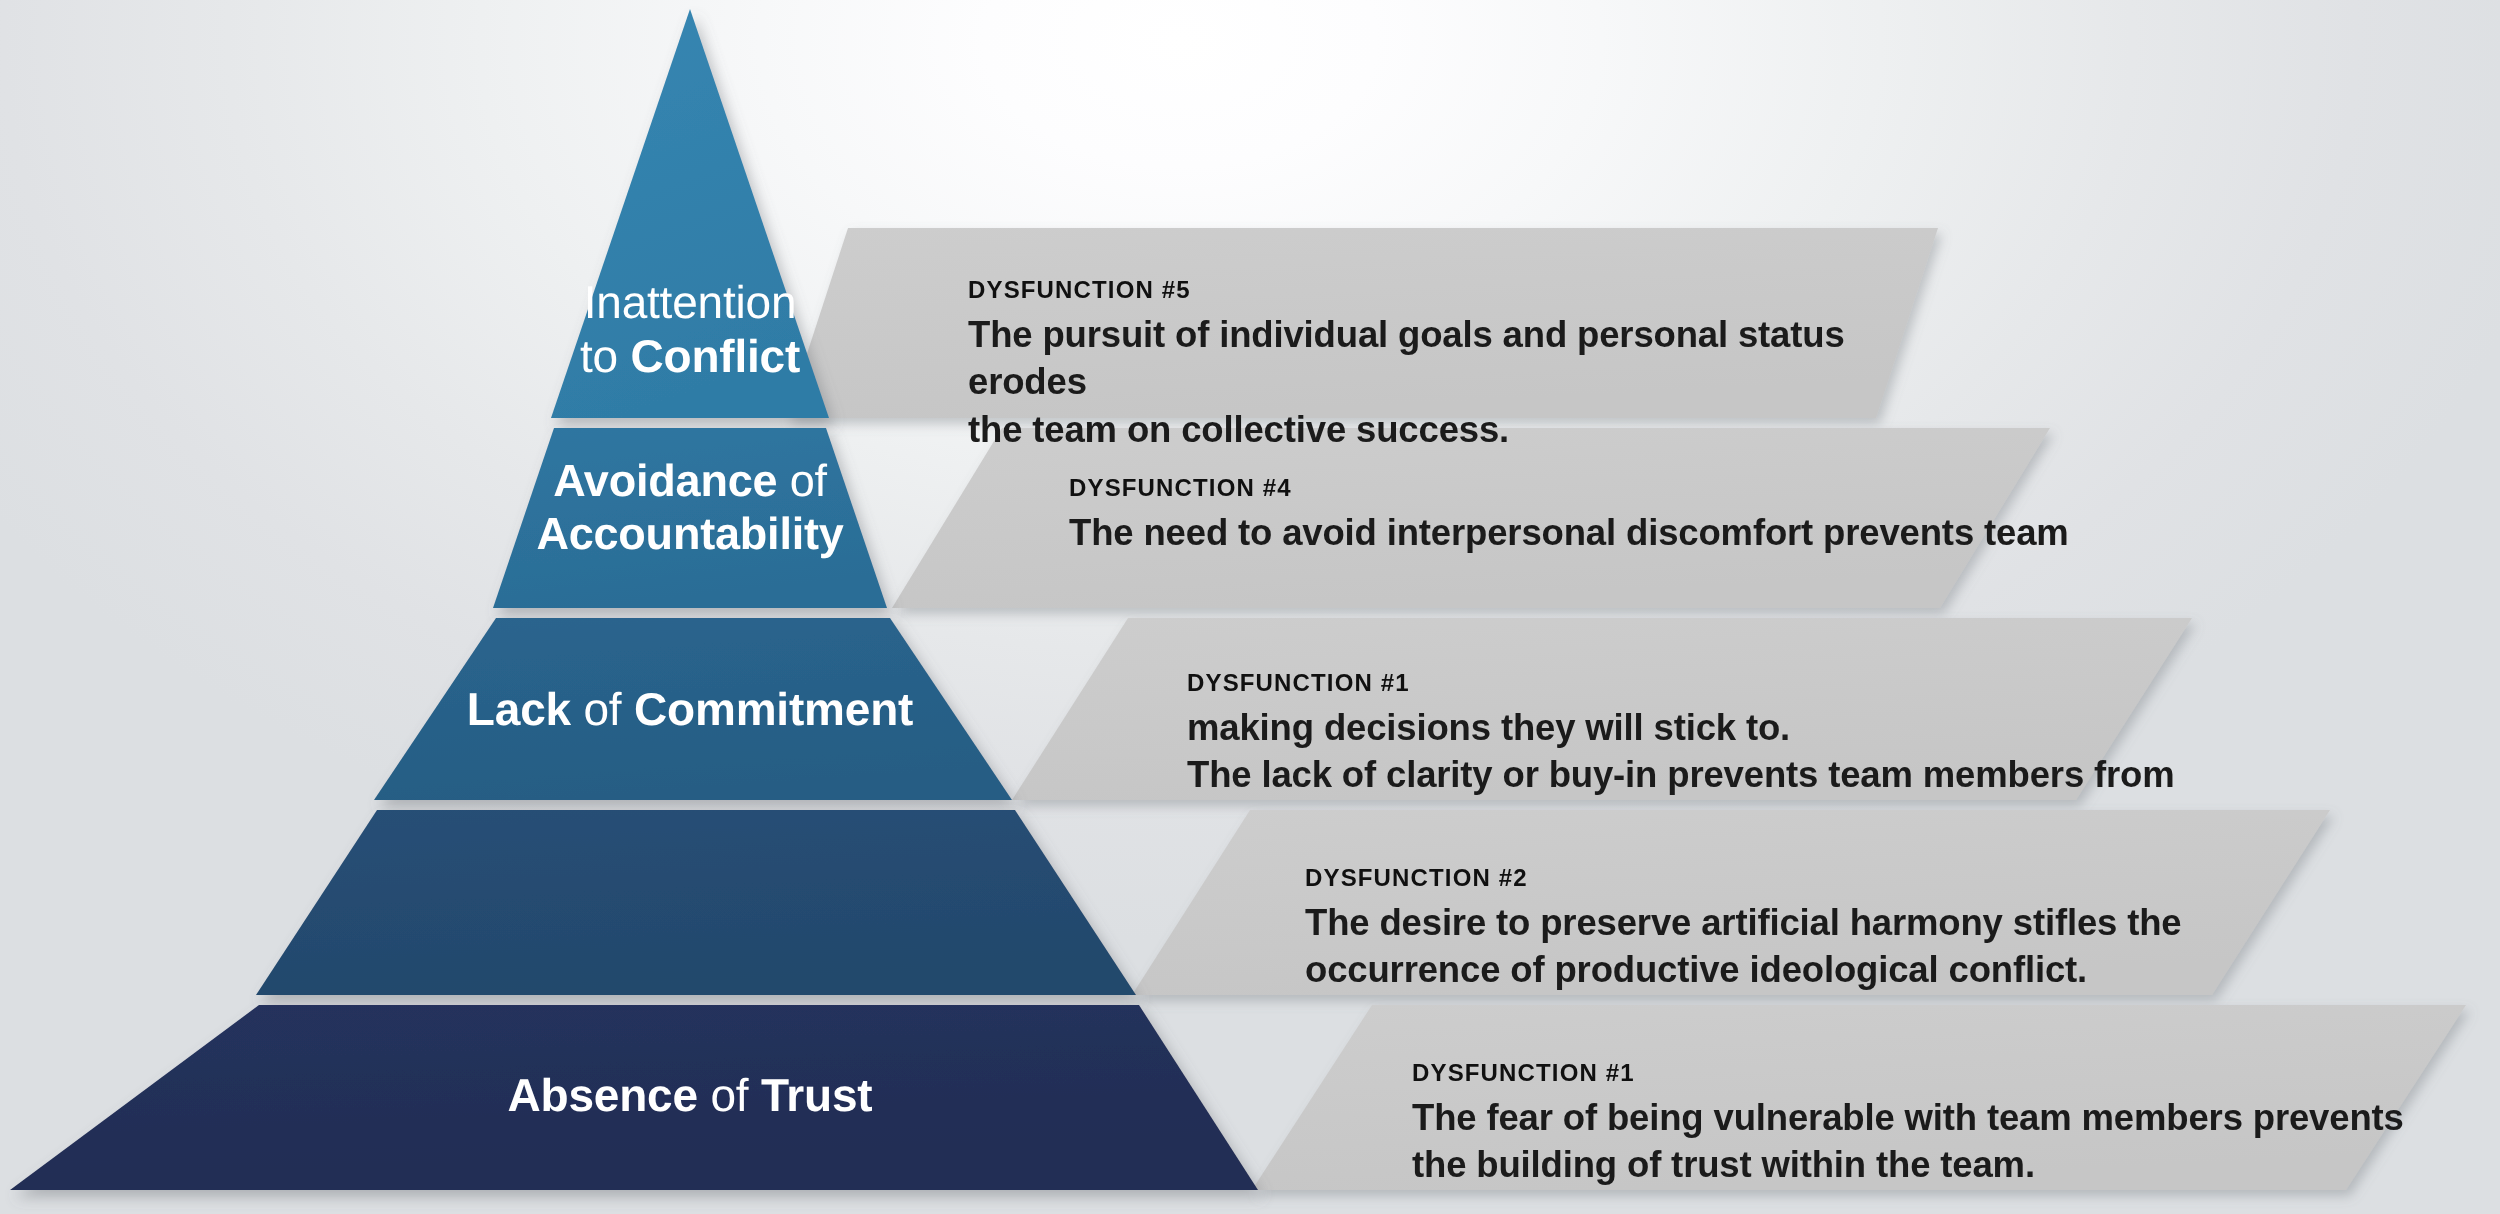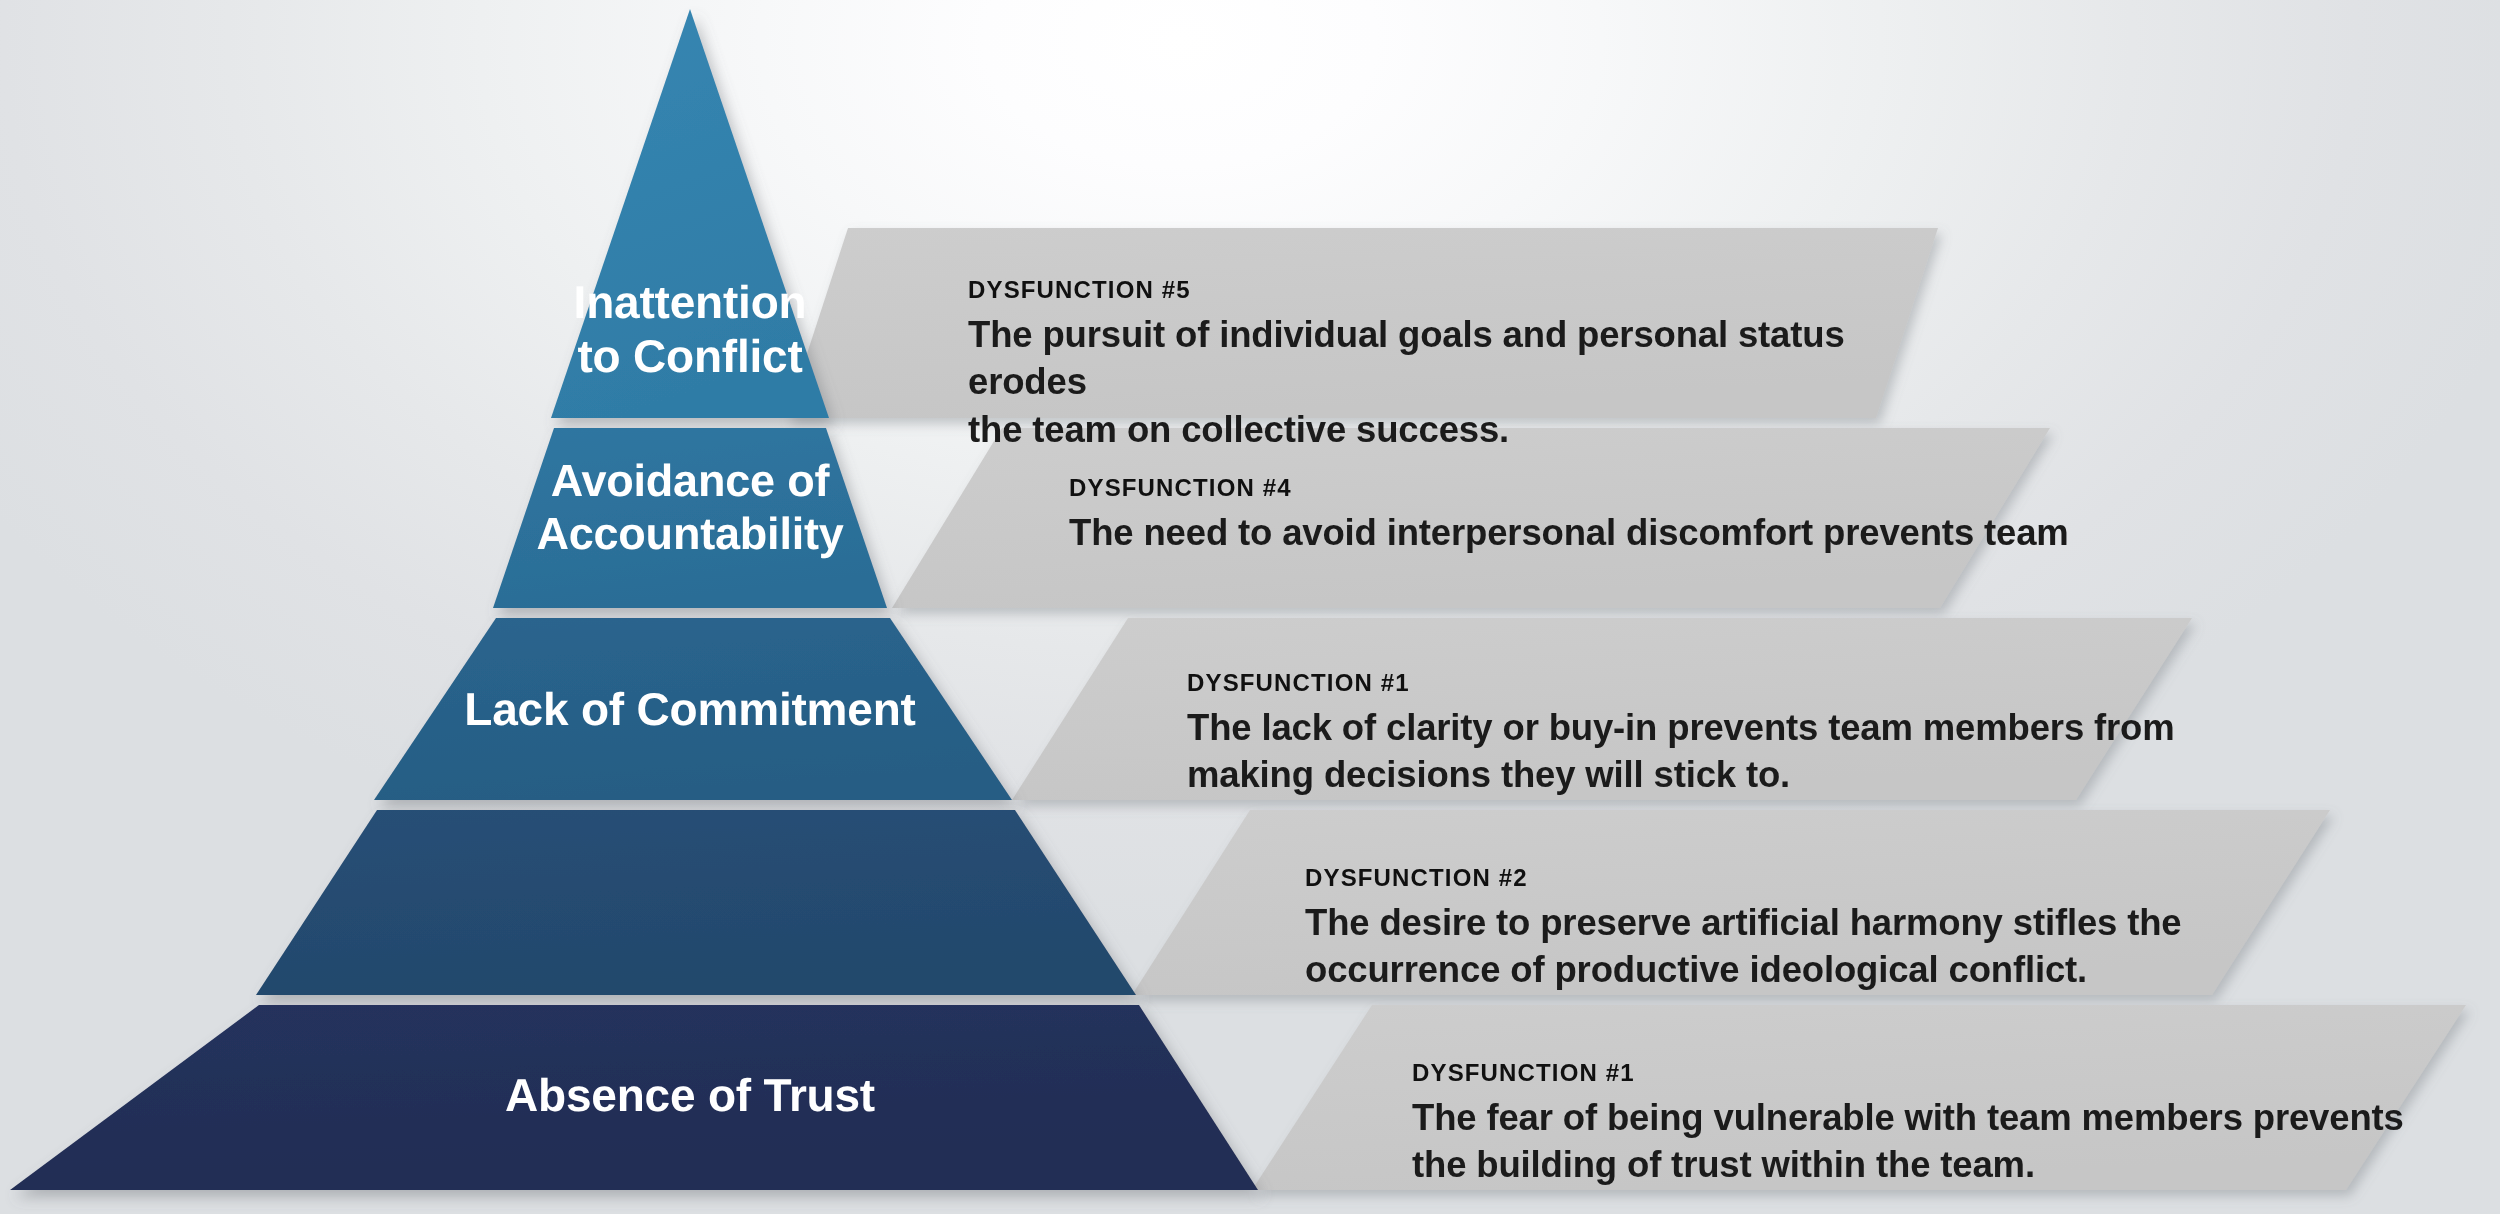--- a/index.html
+++ b/index.html
@@ -42,21 +42,21 @@
   .tier-label {
     position: absolute;
     color: #ffffff;
     text-align: center;
     line-height: 1.17;
     letter-spacing: -0.2px;
     white-space: nowrap;
     pointer-events: none;
     text-rendering: geometricPrecision;
   }
-  .tier-label .lt { font-weight: 700; }
+  .tier-label .lt { font-weight: 400; }
   .tier-label .bd { font-weight: 700; }
 
   .panel-text {
     position: absolute;
     color: #1a1a1a;
   }
   .panel-kicker {
     font-size: 24px;
     font-weight: 700;
     letter-spacing: 1.15px;
@@ -159,22 +159,22 @@
     <p class="panel-body">the team on collective success.</p>
   </div>
 
   <div class="panel-text" style="left:1069px; top:460px; width:1000px;">
     <p class="panel-kicker">DYSFUNCTION #4</p>
     <p class="panel-body">The need to avoid interpersonal discomfort prevents team</p>
   </div>
 
   <div class="panel-text" style="left:1187px; top:655px; width:1000px;">
     <p class="panel-kicker">DYSFUNCTION #1</p>
+    <p class="panel-body">making decisions they will stick to.</p>
     <p class="panel-body">The lack of clarity or buy-in prevents team members from</p>
-    <p class="panel-body">making decisions they will stick to.</p>
   </div>
 
   <div class="panel-text" style="left:1305px; top:850px; width:1000px;">
     <p class="panel-kicker">DYSFUNCTION #2</p>
     <p class="panel-body">The desire to preserve artificial harmony stifles the</p>
     <p class="panel-body">occurrence of productive ideological conflict.</p>
   </div>
 
   <div class="panel-text" style="left:1412px; top:1045px; width:1050px;">
     <p class="panel-kicker">DYSFUNCTION #1</p>

